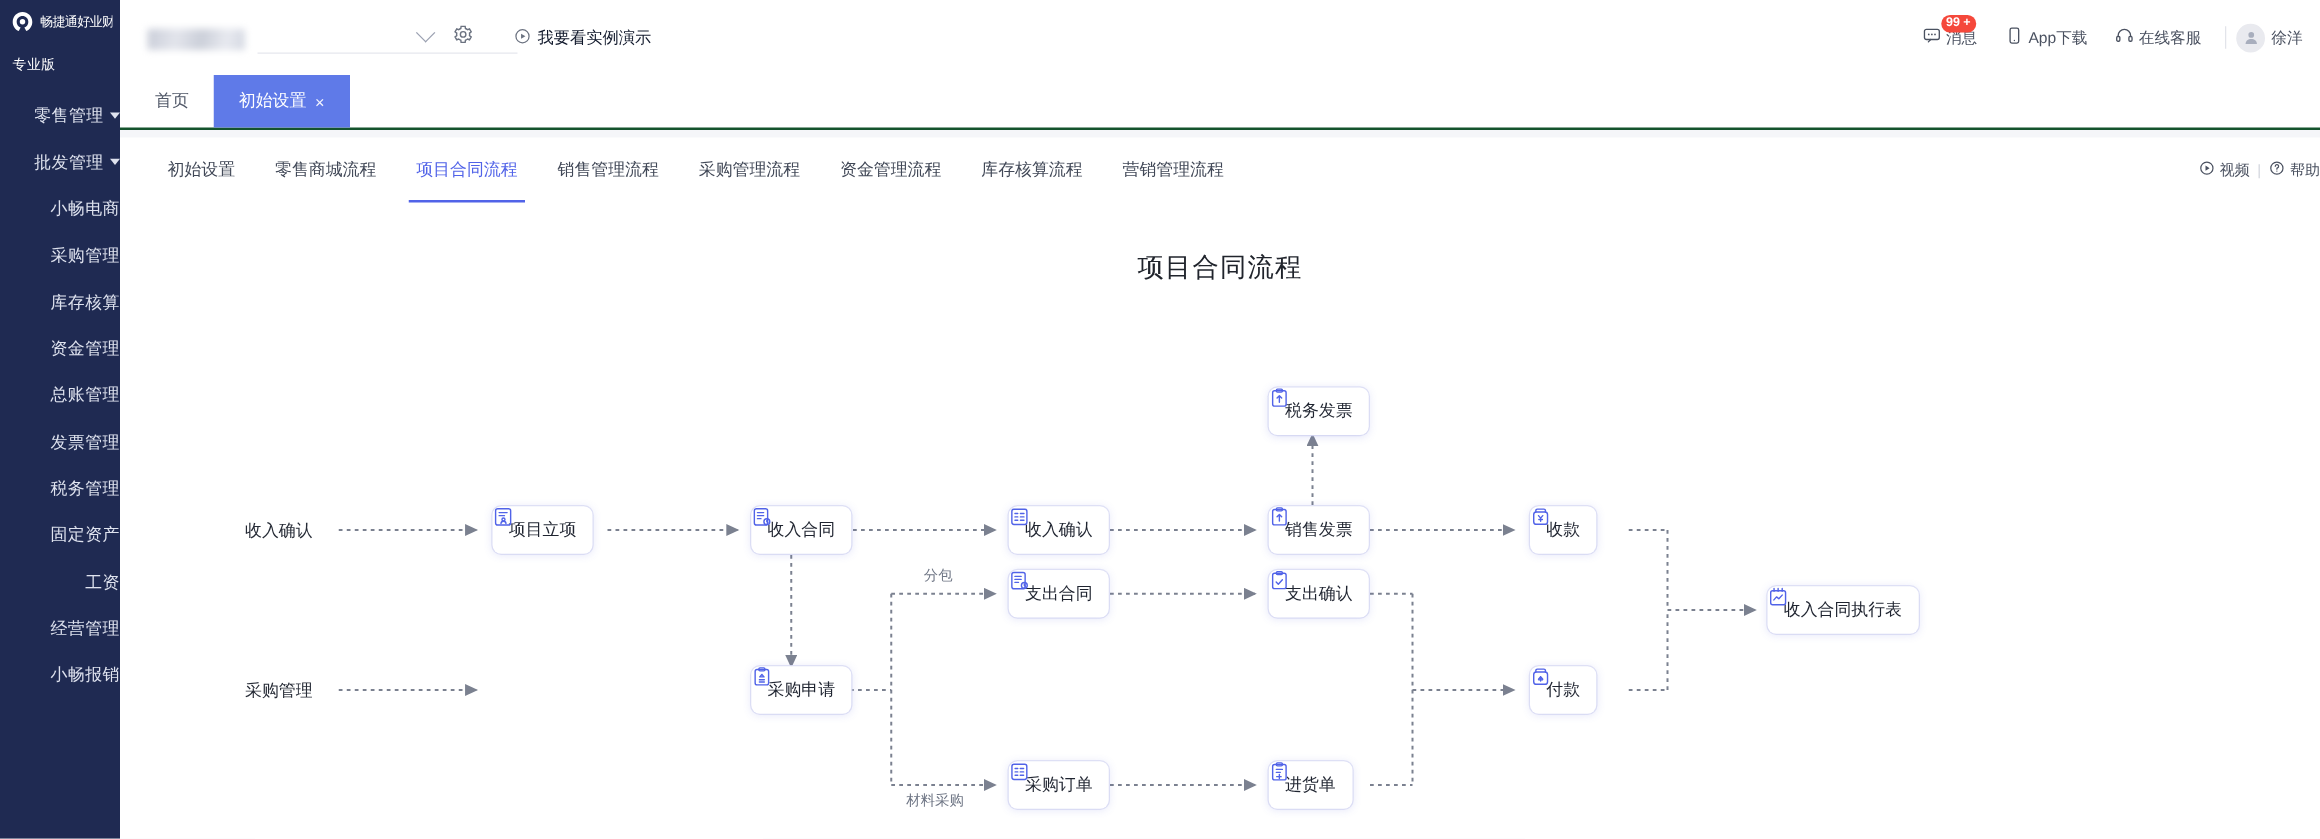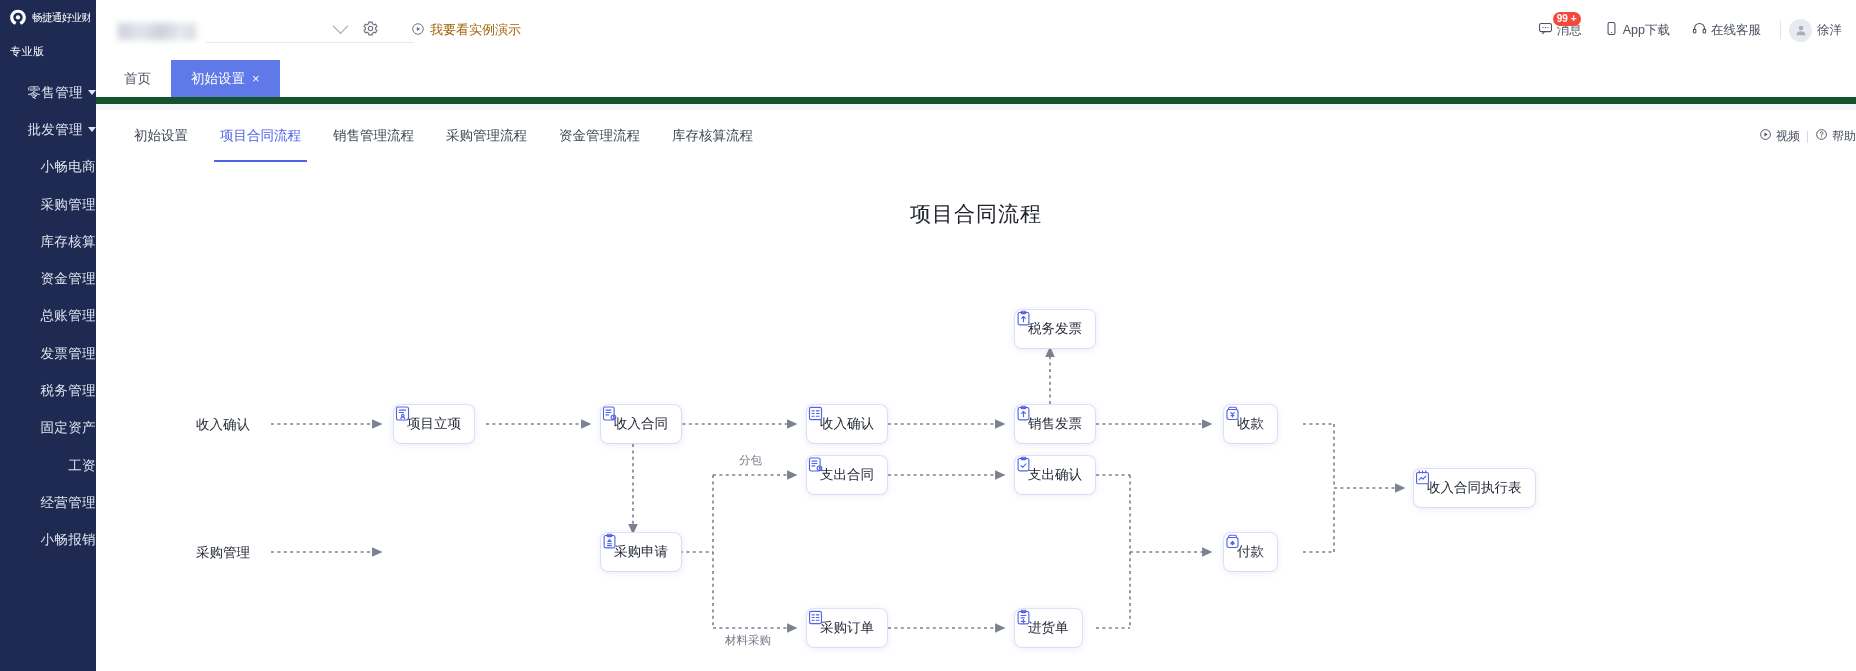--- a/index.html
+++ b/index.html
@@ -59,21 +59,21 @@
     position: absolute; left: 110px; top: 42px; width: 208px; height: 1px; background: #e6e8ee;
   }
   .chev {
     margin-left: auto; width: 11px; height: 11px;
     border-right: 1.6px solid #9aa0b0; border-bottom: 1.6px solid #9aa0b0;
     transform: rotate(45deg) translate(-3px,-3px);
   }
   .gear { margin-left: 16px; color: #6b7280; }
   .demo-link {
     margin-left: 32px; display: flex; align-items: center; gap: 5px;
-    color: #a16207; font-size: 13px; cursor: pointer;
+    color: #0f172a; font-size: 13px; cursor: pointer;
   }
   .hdr-right { margin-left: auto; display: flex; align-items: center; gap: 0; }
   .hdr-item {
     display: flex; align-items: center; gap: 4px; color: #4a5160;
     font-size: 12.5px; cursor: pointer; position: relative; padding: 0 11px;
   }
   .badge {
     position: absolute; top: -9px; left: 26px; background: #f5483b; color: #fff;
     font-size: 10px; line-height: 13px; height: 14px; padding: 0 4px;
     border-radius: 7px; font-weight: bold; white-space: nowrap;
@@ -81,21 +81,21 @@
   .hdr-divider { width: 1px; height: 18px; background: #e2e4ea; margin: 0 8px; }
   .avatar {
     width: 23px; height: 23px; border-radius: 50%; background: #e9eaef;
     display: flex; align-items: center; justify-content: center; margin-right: 5px;
   }
   .user-name { color: #4a5160; font-size: 12.5px; white-space: nowrap; }
 
   
   .tabstrip {
     height: 44px; background: #ffffff; display: flex; align-items: stretch;
-    padding-left: 8px; border-bottom: 7px solid #14532d;
+    padding-left: 8px; border-bottom: 2px solid #14532d;
   }
   .tab {
     display: flex; align-items: center; padding: 0 20px; font-size: 13.5px;
     color: #515868; cursor: pointer; gap: 7px;
   }
   .tab.active { background: #5f7ae8; color: #ffffff; }
   .tab-close { font-size: 13px; opacity: .92; }
 
   
   .content {
@@ -286,34 +286,40 @@
         <span class="tab-close">×</span>
       </div>
     </div>
 
     <div class="content">
 
       <div class="subtabs">
         <div class="subtab">
           <span>初始设置</span>
         </div>
+        <div class="subtab">
+          <span>零售商城流程</span>
+        </div>
         <div class="subtab active">
           <span>项目合同流程</span>
         </div>
         <div class="subtab">
           <span>销售管理流程</span>
         </div>
         <div class="subtab">
           <span>采购管理流程</span>
         </div>
         <div class="subtab">
           <span>资金管理流程</span>
         </div>
         <div class="subtab">
           <span>库存核算流程</span>
+        </div>
+        <div class="subtab">
+          <span>营销管理流程</span>
         </div>
 
         <div class="subtabs-right">
           <div class="srt-item">
             <span>
               <svg width="13" height="13" viewBox="0 0 24 24" fill="none" stroke="#4a5160" stroke-width="1.8">
                 <circle cx="12" cy="12" r="9"></circle>
                   <path d="M10 8.3l6 3.7-6 3.7z" fill="#4a5160" stroke="none"></path>
               </svg>
             </span>

